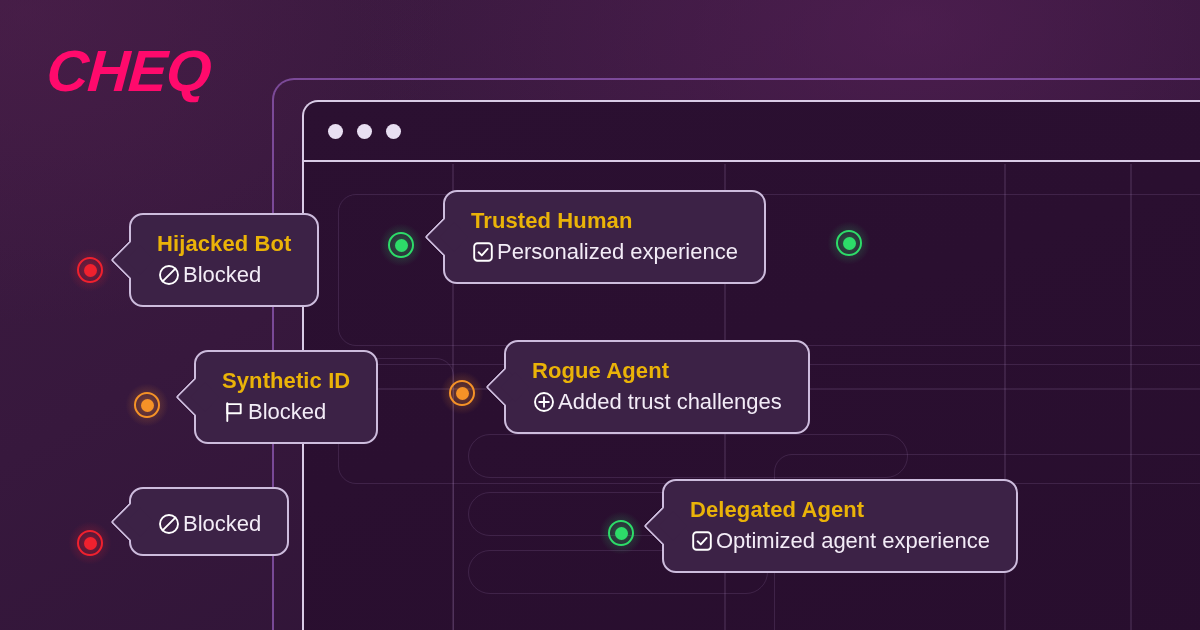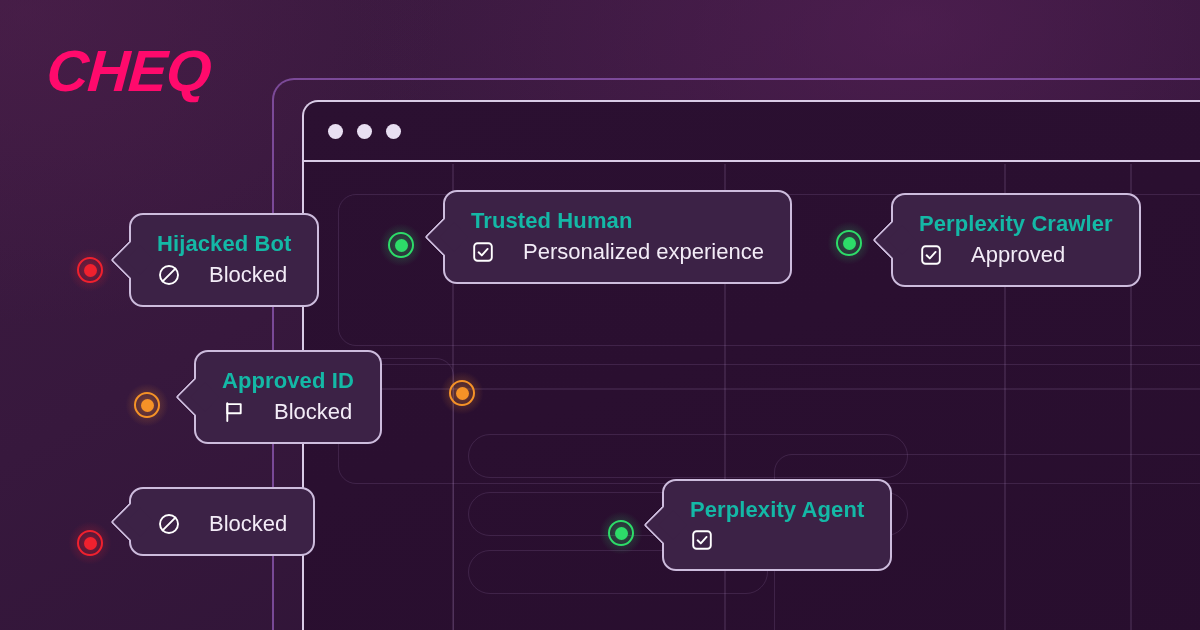--- a/index.html
+++ b/index.html
@@ -123,25 +123,25 @@
     right: -3px; top: -3px;
     width: 20px; height: 20px;
     background: #3c2246;
   }
 
   .card-title {
     font-size: 22px;
     font-weight: 700;
     letter-spacing: 0.1px;
     line-height: 1.15;
-    color: #14b8a6;
+    color: #eab308;
     white-space: nowrap;
   }
   .card-status {
-    display: flex; align-items: center; gap: 28px;
+    display: flex; align-items: center; gap: 2px;
     margin-top: 6px;
     font-size: 22px;
     font-weight: 400;
     color: #f3ecf7;
     white-space: nowrap;
   }
   .status-icon { flex: 0 0 auto; width: 24px; height: 24px; display: block; }
   .status-icon svg { display: block; width: 24px; height: 24px; }
 </style>
 </head>
@@ -229,78 +229,80 @@
           <svg viewBox="0 0 24 24" fill="none" stroke="#ffffff" stroke-width="1.9" stroke-linecap="round" stroke-linejoin="round">
             <rect x="3.2" y="3.2" width="17.6" height="17.6" rx="3.4"></rect>
               <polyline points="7.6,12.3 10.8,15.4 16.6,8.9"></polyline>
           </svg>
         </span>
         <span>Personalized experience</span>
       </div>
     </div>
   </div>
 
-  <div class="card-wrap" style="left:891px; top:193px;">
-    <div class="card-shape">
-      <div class="notch"></div>
-      <div class="card-title">Perplexity Crawler</div>
+
+  <div class="card-wrap" style="left:194px; top:350px;">
+    <div class="card-shape">
+      <div class="notch"></div>
+      <div class="card-title">Synthetic ID</div>
+      <div class="card-status">
+        <span class="status-icon">
+          <svg viewBox="0 0 24 24" fill="none" stroke="#ffffff" stroke-width="1.9" stroke-linecap="round" stroke-linejoin="round">
+            <line x1="5.3" y1="3.3" x2="5.3" y2="21"></line>
+            <path d="M5.3 4.1 H18.7 V13.3 H5.3 Z"></path>
+          </svg>
+        </span>
+        <span>Blocked</span>
+      </div>
+    </div>
+  </div>
+
+  <div class="card-wrap" style="left:504px; top:340px;">
+    <div class="card-shape">
+      <div class="notch"></div>
+      <div class="card-title">Rogue Agent</div>
+      <div class="card-status">
+        <span class="status-icon">
+          <svg viewBox="0 0 24 24" fill="none" stroke="#ffffff" stroke-width="1.9" stroke-linecap="round">
+            <circle cx="12" cy="12" r="9"></circle>
+              <line x1="12" y1="7.2" x2="12" y2="16.8"></line>
+              <line x1="7.2" y1="12" x2="16.8" y2="12"></line>
+          </svg>
+        </span>
+        <span>Added trust challenges</span>
+      </div>
+    </div>
+  </div>
+
+  <div class="card-wrap" style="left:129px; top:487px;">
+    <div class="card-shape">
+      <div class="notch"></div>
+      <div class="card-status">
+        <span class="status-icon">
+          <svg viewBox="0 0 24 24" fill="none" stroke="#ffffff" stroke-width="1.9" stroke-linecap="round">
+            <circle cx="12" cy="12" r="9"></circle>
+              <line x1="5.6" y1="18.4" x2="18.4" y2="5.6"></line>
+          </svg>
+        </span>
+        <span>Blocked</span>
+      </div>
+    </div>
+  </div>
+
+  <div class="card-wrap" style="left:662px; top:479px;">
+    <div class="card-shape">
+      <div class="notch"></div>
+      <div class="card-title">Delegated Agent</div>
       <div class="card-status">
         <span class="status-icon">
           <svg viewBox="0 0 24 24" fill="none" stroke="#ffffff" stroke-width="1.9" stroke-linecap="round" stroke-linejoin="round">
             <rect x="3.2" y="3.2" width="17.6" height="17.6" rx="3.4"></rect>
               <polyline points="7.6,12.3 10.8,15.4 16.6,8.9"></polyline>
           </svg>
         </span>
-        <span>Approved</span>
-      </div>
-    </div>
-  </div>
-
-  <div class="card-wrap" style="left:194px; top:350px;">
-    <div class="card-shape">
-      <div class="notch"></div>
-      <div class="card-title">Approved ID</div>
-      <div class="card-status">
-        <span class="status-icon">
-          <svg viewBox="0 0 24 24" fill="none" stroke="#ffffff" stroke-width="1.9" stroke-linecap="round" stroke-linejoin="round">
-            <line x1="5.3" y1="3.3" x2="5.3" y2="21"></line>
-            <path d="M5.3 4.1 H18.7 V13.3 H5.3 Z"></path>
-          </svg>
-        </span>
-        <span>Blocked</span>
-      </div>
-    </div>
-  </div>
-
-
-  <div class="card-wrap" style="left:129px; top:487px;">
-    <div class="card-shape">
-      <div class="notch"></div>
-      <div class="card-status">
-        <span class="status-icon">
-          <svg viewBox="0 0 24 24" fill="none" stroke="#ffffff" stroke-width="1.9" stroke-linecap="round">
-            <circle cx="12" cy="12" r="9"></circle>
-              <line x1="5.6" y1="18.4" x2="18.4" y2="5.6"></line>
-          </svg>
-        </span>
-        <span>Blocked</span>
-      </div>
-    </div>
-  </div>
-
-  <div class="card-wrap" style="left:662px; top:479px;">
-    <div class="card-shape">
-      <div class="notch"></div>
-      <div class="card-title">Perplexity Agent</div>
-      <div class="card-status">
-        <span class="status-icon">
-          <svg viewBox="0 0 24 24" fill="none" stroke="#ffffff" stroke-width="1.9" stroke-linecap="round" stroke-linejoin="round">
-            <rect x="3.2" y="3.2" width="17.6" height="17.6" rx="3.4"></rect>
-              <polyline points="7.6,12.3 10.8,15.4 16.6,8.9"></polyline>
-          </svg>
-        </span>
+        <span>Optimized agent experience</span>
       </div>
     </div>
   </div>
 
   <div class="logo">CHEQ</div>
 
 </div>
 
 </body></html>

